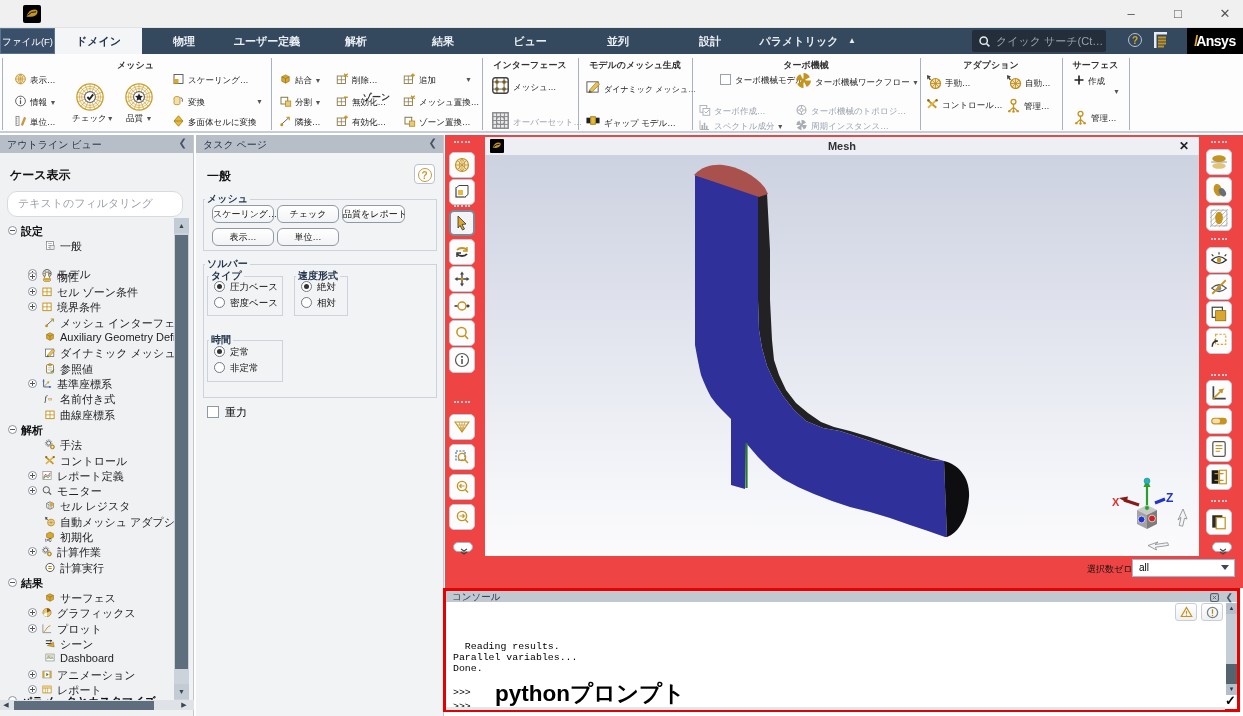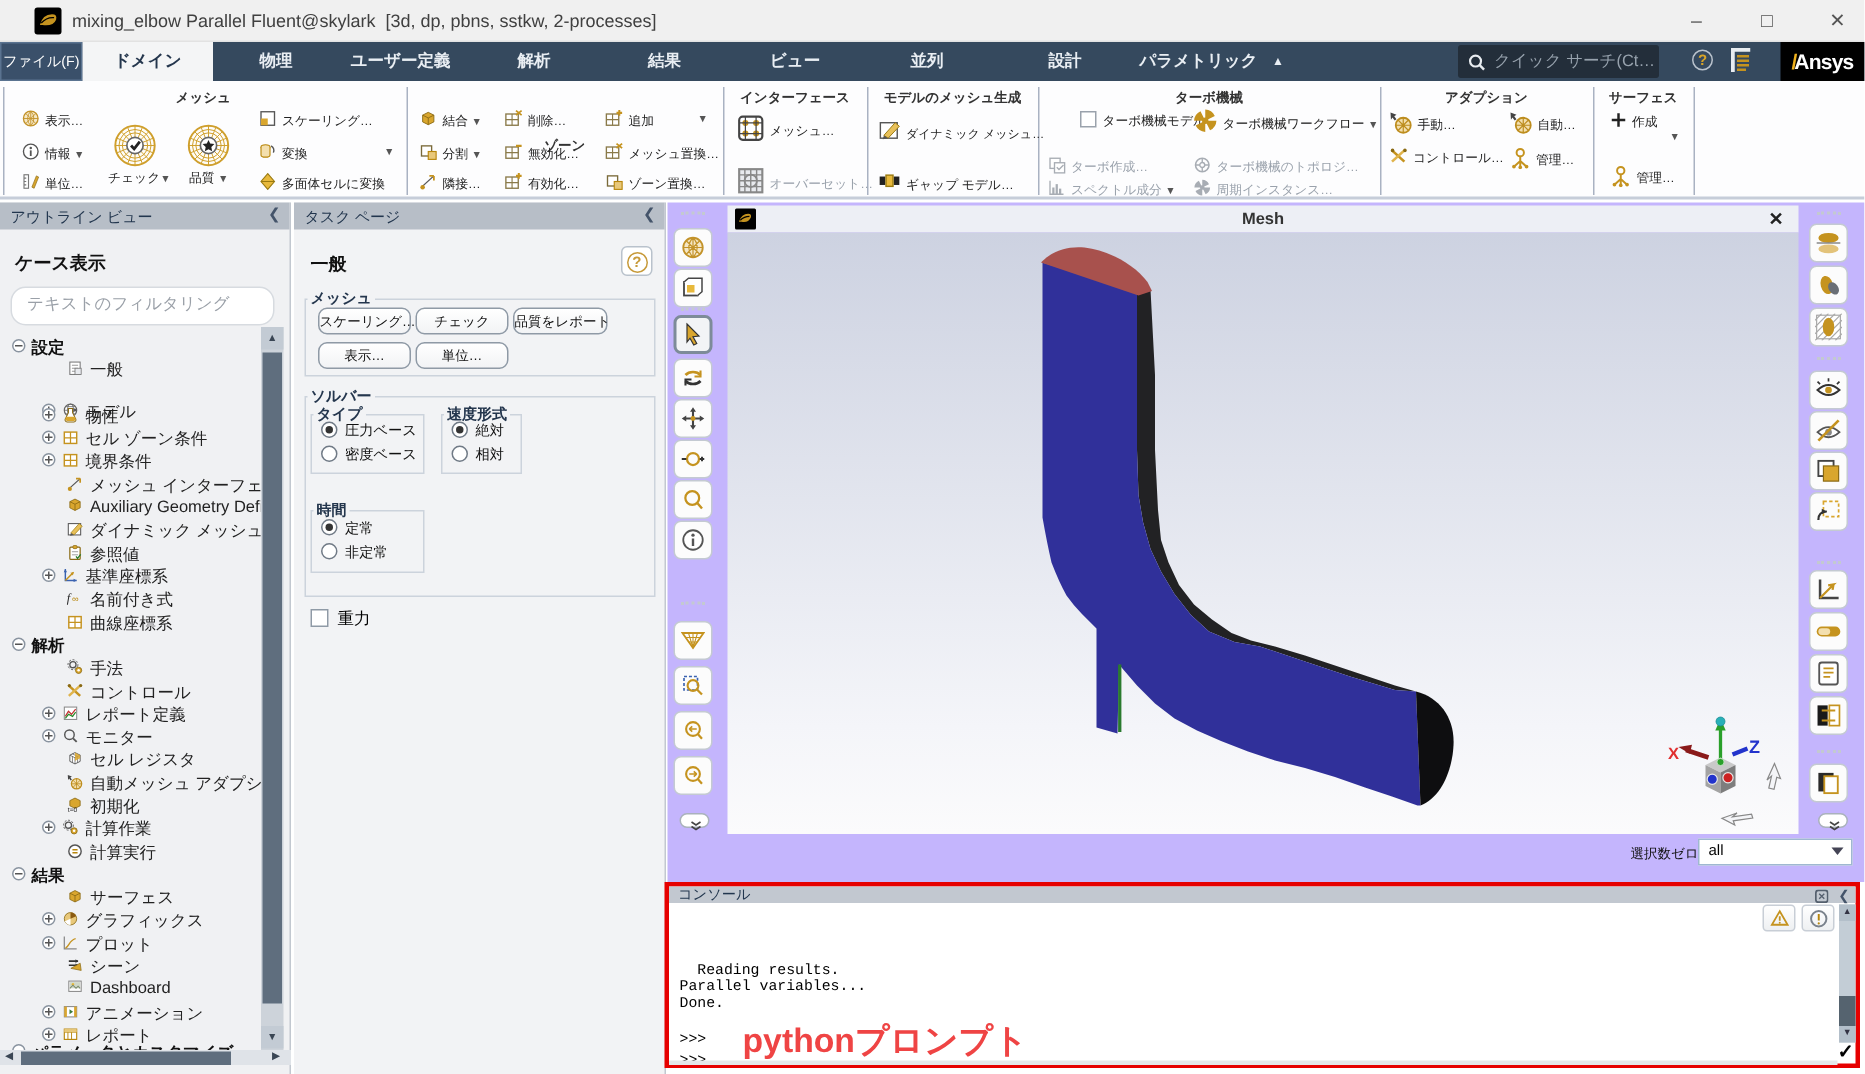--- a/index.html
+++ b/index.html
@@ -56,46 +56,45 @@
 .gbox { position:absolute; border:1px solid #ccd3dc; background:#f2f3f5; z-index:1; }
 .glabel { position:absolute; font-size:10px; font-weight:bold; color:#24364d; background:#f2f3f5; padding:0 2px; z-index:2; }
 .btn { position:absolute; background:linear-gradient(#ffffff,#f2f3f5); border:1px solid #8f9aa6; border-radius:6px; font-size:9px; color:#111; text-align:center; white-space:nowrap; z-index:2; }
 .rad { position:absolute; font-size:9.5px; color:#111; z-index:2; white-space:nowrap; }
 .rad i { display:inline-block; width:11px; height:11px; border:1px solid #707a86; border-radius:50%; background:#fff; margin-right:5px; vertical-align:-2px; position:relative; }
 .rad.on i:before { content:""; position:absolute; left:2px; top:2px; width:5px; height:5px; background:#333; border-radius:50%; }
 #gravity { left:11px; top:270px; font-size:11px; }
 #gravity i { display:inline-block; width:12px; height:12px; border:1px solid #8f9aa6; background:#fff; margin-right:6px; vertical-align:-2px; }
 
 
-#viewport { left:445px; top:135px; width:798px; height:453px; background:#c4b5fd; }
+#viewport { left:445px; top:135px; width:798px; height:453px; background:#ef4444; }
 .vtool { position:absolute; width:26px; height:26px; background:#fcfcfc; border:1px solid #c4cad2; border-radius:5px; }
 .tsep { position:absolute; width:16px; height:2px; border-top:2px dotted #c3c9d1; }
 #canvas { position:absolute; left:40px; top:2px; width:714px; height:419px; }
 #canvashead { position:absolute; left:0; top:0; width:714px; height:18px; background:#edeff5; }
 #meshtitle { position:absolute; left:0; top:3px; width:100%; text-align:center; font-size:11px; font-weight:bold; color:#333; }
 #canvbody { position:absolute; left:0; top:18px; width:714px; height:401px; background:linear-gradient(#cdd2e1, #f4f5f9 82%, #fbfbfc); }
 #selrow { position:absolute; left:642px; top:428px; font-size:9px; color:#111; }
 #allcombo { position:absolute; left:687px; top:424px; width:103px; height:18px; background:#fff; border:1px solid #9fb8d0; font-size:10px; padding:2px 0 0 6px; }
 
 
 #console { left:443px; top:588px; width:797px; height:124px; border:3px solid #e60000; background:#fff; }
 #conshead { position:absolute; left:0; top:0; width:100%; height:11px; background:#c2c8d0; color:#22364e; font-size:9.5px; line-height:11px; padding-left:6px; }
 .cline { position:absolute; left:7px; font-family:"Liberation Mono",monospace; font-size:9.9px; color:#000; white-space:pre; }
-#pyprompt { position:absolute; left:49px; top:87px; color:#ef4444; font-size:22.5px; font-weight:bold; }
+#pyprompt { position:absolute; left:49px; top:87px; color:#000000; font-size:22.5px; font-weight:bold; }
 </style>
 </head>
 <body>
 <div id="root">
 
   <div class="abs" id="titlebar"></div>
   <div class="abs" id="appicon"><svg style="width:18px;height:18px;" viewBox="0 0 20 20">
         <path d="M4 13 Q6 5 13 5 Q17 5 16 9 Q14 14 6 13 Z" fill="#c5931f"></path>
         <path d="M5 11.5 Q9 7 14.5 7.5" stroke="#000" stroke-width="1" fill="none"></path>
       </svg></div>
-  <div class="abs" id="title">mixing_elbow Parallel Fluent@skylark&nbsp; [3d, dp, pbns, sstkw, 2-processes]</div>
   <div class="abs winbtn" style="left:1109px;">–</div>
   <div class="abs winbtn" style="left:1156px;">□</div>
   <div class="abs winbtn" style="left:1203px;">✕</div>
 
   <div class="abs" id="tabbar"></div>
   <div class="tab" id="tab-file">ファイル(F)</div>
   <div class="tab" id="tab-domain">ドメイン</div>
   <div class="tab" style="left:156px; width:56px;">物理</div>
   <div class="tab" style="left:226px; width:82px;">ユーザー定義</div>
   <div class="tab" style="left:328px; width:56px;">解析</div>

